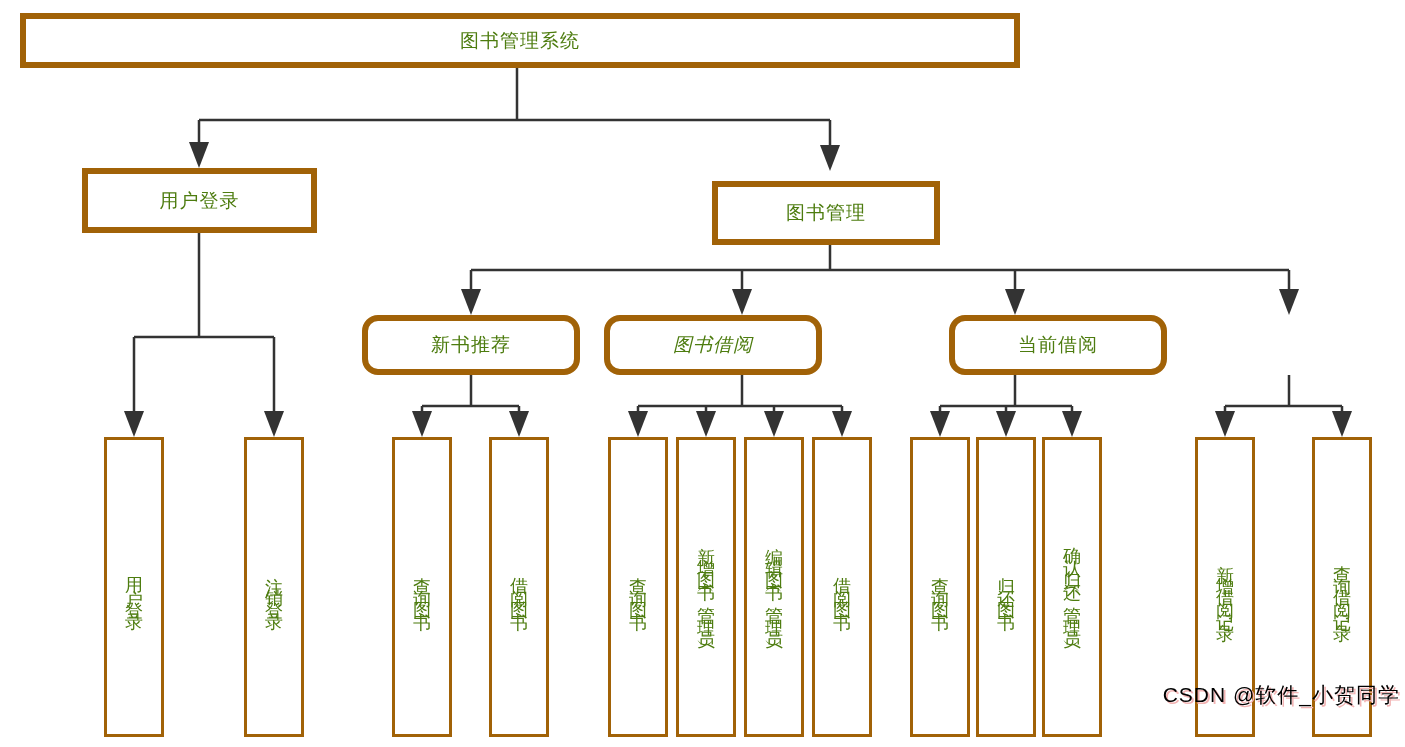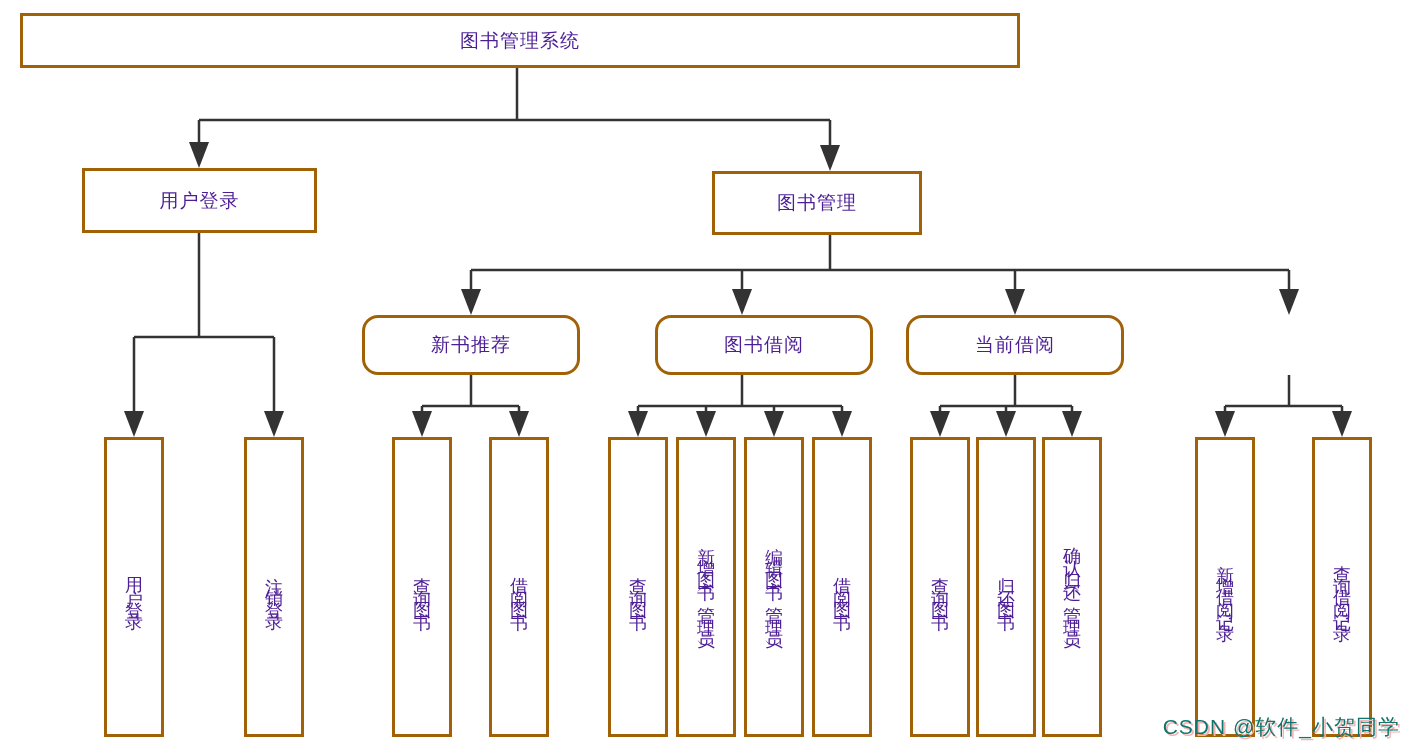--- a/index.html
+++ b/index.html
@@ -12,37 +12,37 @@
     font-family: "Liberation Sans", "DejaVu Sans", sans-serif;
   }
   #wires {
     position: absolute;
     left: 0; top: 0;
     width: 1405px; height: 747px;
   }
   .node {
     position: absolute;
     box-sizing: border-box;
-    border: 3px solid #a16207;
+    border: 6px solid #a16207;
     background: #ffffff;
     display: flex;
     align-items: center;
     justify-content: center;
-    color: #4c1d95;
+    color: #4d7c0f;
     font-size: 19px;
     letter-spacing: 1px;
     text-align: center;
   }
   .node.root   { left: 20px;  top: 13px;  width: 1000px; height: 55px; }
   .node.lvl1-a { left: 82px;  top: 168px; width: 235px;  height: 65px; }
-  .node.lvl1-b { left: 712px; top: 171px; width: 210px;  height: 64px; }
+  .node.lvl1-b { left: 712px; top: 181px; width: 228px;  height: 64px; }
   .node.lvl2   { top: 315px;  height: 60px; width: 218px; border-radius: 16px; }
   .node.l2-1 { left: 362px; }
-  .node.l2-2 { left: 655px; }
-  .node.l2-3 { left: 906px; }
+  .node.l2-2 { left: 604px; font-style: italic; }
+  .node.l2-3 { left: 949px; }
   .node.l2-4 { left: 1180px; }
   .node.leaf {
     top: 437px;
     width: 60px;
     height: 300px;
     writing-mode: vertical-rl;
     text-orientation: mixed;
     font-size: 18px;
     letter-spacing: 12px;
     line-height: 1;
@@ -57,23 +57,23 @@
   .leaf.lf-07 { left: 744px; }
   .leaf.lf-08 { left: 812px; }
   .leaf.lf-09 { left: 910px; }
   .leaf.lf-10 { left: 976px; }
   .leaf.lf-11 { left: 1042px; }
   .leaf.lf-12 { left: 1195px; }
   .leaf.lf-13 { left: 1312px; }
   .watermark {
     position: absolute;
     right: 5px;
-    top: 713px;
+    top: 681px;
     font-size: 21px;
-    color: #0f766e;
+    color: #000000;
     letter-spacing: 1px;
     text-shadow: 2px 2px 0 #f2b3b3;
     white-space: nowrap;
   }
 </style>
 </head>
 <body>
 
 <div id="canvas">
 

